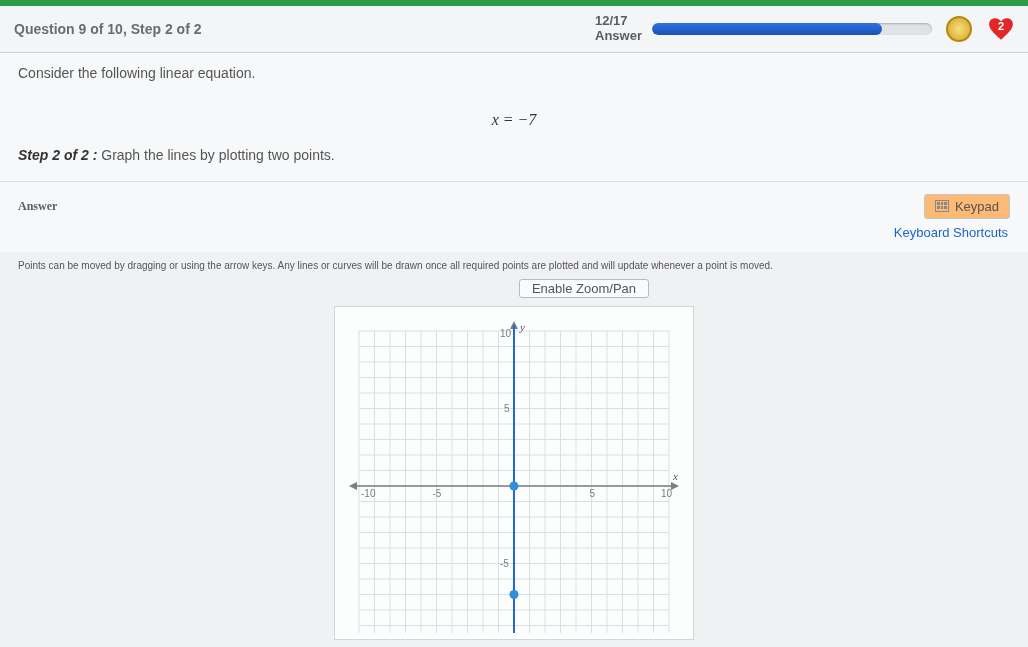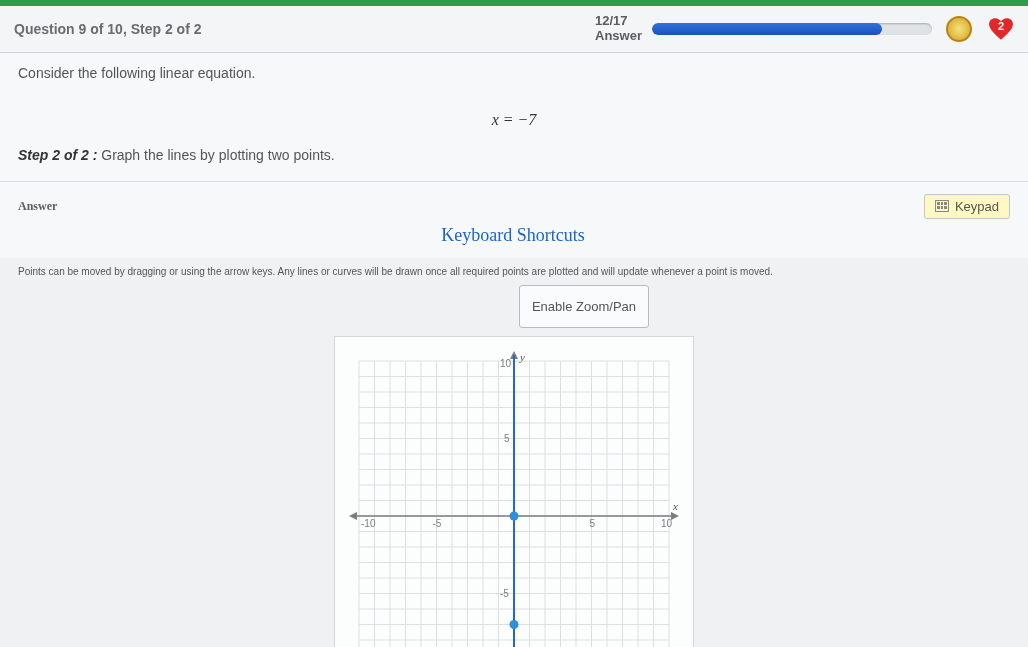--- a/index.html
+++ b/index.html
@@ -15,27 +15,27 @@
 .heart svg { width: 26px; height: 24px; }
 .heart-count { position: absolute; top: 3px; left: 0; width: 26px; text-align: center; font-size: 11px; font-weight: 700; color: #fff; }
 .section { padding: 12px 18px; border-bottom: 1px solid #dcdde0; background: #f7f8f9; }
 .section.answer-sec { border-bottom: none; }
 .prompt-line { font-size: 14px; color: #555; margin-bottom: 30px; }
 .equation { text-align: center; font-style: italic; font-family: "Times New Roman", serif; font-size: 16px; color: #333; margin-bottom: 18px; }
 .step-line { font-size: 14px; color: #555; margin-top: 6px; margin-bottom: 6px; }
 .step-line b { color: #333; font-style: italic; }
 .answer-row { display: flex; align-items: center; }
 .answer-label { font-size: 12px; font-weight: 600; color: #5c5e61; font-family: Liberation Serif, serif; }
-.keypad-btn { margin-left: auto; display: inline-flex; align-items: center; gap: 6px; padding: 4px 10px; border: 1px solid #c3c6c9; border-radius: 3px; background: #fef9c3; font-size: 13px; color: #555; cursor: pointer; }
+.keypad-btn { margin-left: auto; display: inline-flex; align-items: center; gap: 6px; padding: 4px 10px; border: 1px solid #c3c6c9; border-radius: 3px; background: #fdba74; font-size: 13px; color: #555; cursor: pointer; }
 .keypad-btn .kp-icon { width: 14px; height: 12px; border: 1px solid #888; display: inline-grid; grid-template-columns: 1fr 1fr 1fr; grid-auto-rows: 3px; gap: 1px; padding: 1px; }
 .keypad-btn .kp-icon span { background: #888; }
-.kbshort { text-align: center; font-size: 18px; color: #1b66c9; margin-top: 6px; margin-right: 2px; cursor: pointer; font-family: Liberation Serif, serif; }
+.kbshort { text-align: right; font-size: 13px; color: #1b66c9; margin-top: 6px; margin-right: 2px; cursor: pointer; }
 .instructions { padding: 8px 18px 4px 18px; font-size: 10px; color: #555; }
 .graph-zone { display: flex; flex-direction: column; align-items: center; margin-top: 4px; }
-.zoom-btn { font-size: 13px; padding: 13px 12px; border: 1px solid #b8bbbe; border-radius: 3px; background: #fafbfc; color: #555; cursor: pointer; margin-bottom: 8px; margin-left: 140px; }
+.zoom-btn { font-size: 13px; padding: 1px 12px; border: 1px solid #b8bbbe; border-radius: 3px; background: #fafbfc; color: #555; cursor: pointer; margin-bottom: 8px; margin-left: 140px; }
 .graph-outer { width: 360px; border: 1px solid #d4d6d8; background: #fcfdfd; padding: 6px; }
 svg.graph { display: block; }
 svg.graph .gridline { stroke: #dcdfe1; stroke-width: 1; }
 svg.graph .axis { stroke: #7b7d80; stroke-width: 1.4; }
 svg.graph .arrowhead { fill: #7b7d80; }
 svg.graph .ticklabel { font-size: 10px; fill: #7b7d80; font-family: Arial; }
 svg.graph .axislabel { font-size: 11px; font-style: italic; fill: #555; font-family: "Times New Roman", serif; }
 svg.graph .plottedline { stroke: #2566d6; stroke-width: 2; }
 svg.graph .plottedpoint { fill: #2f8fd8; }
 </style>

